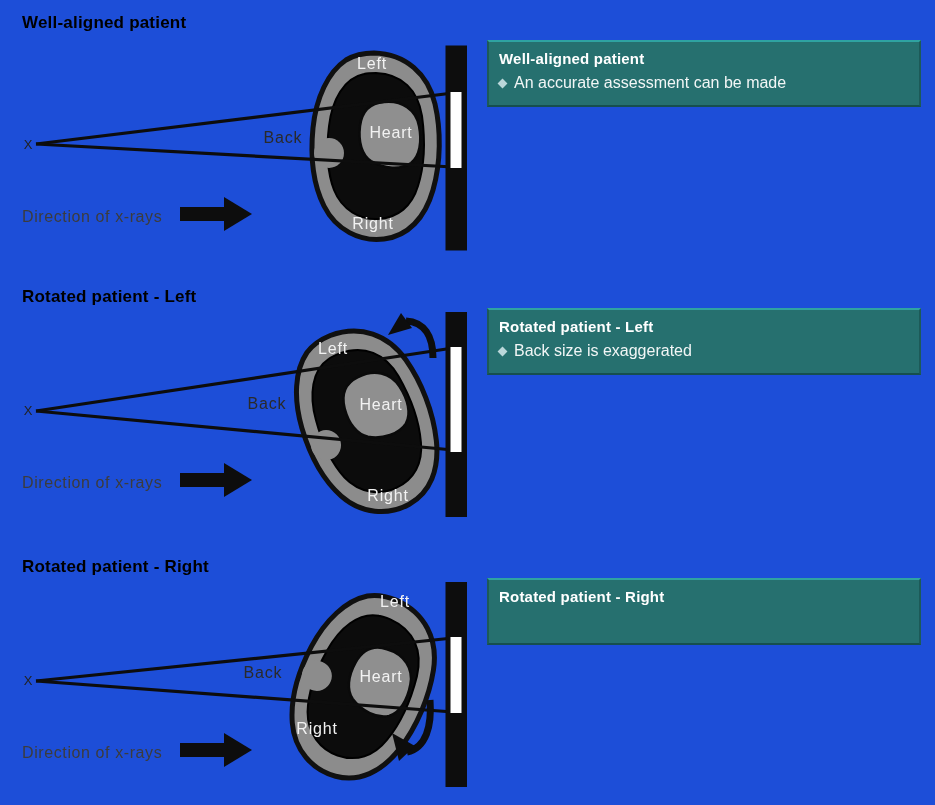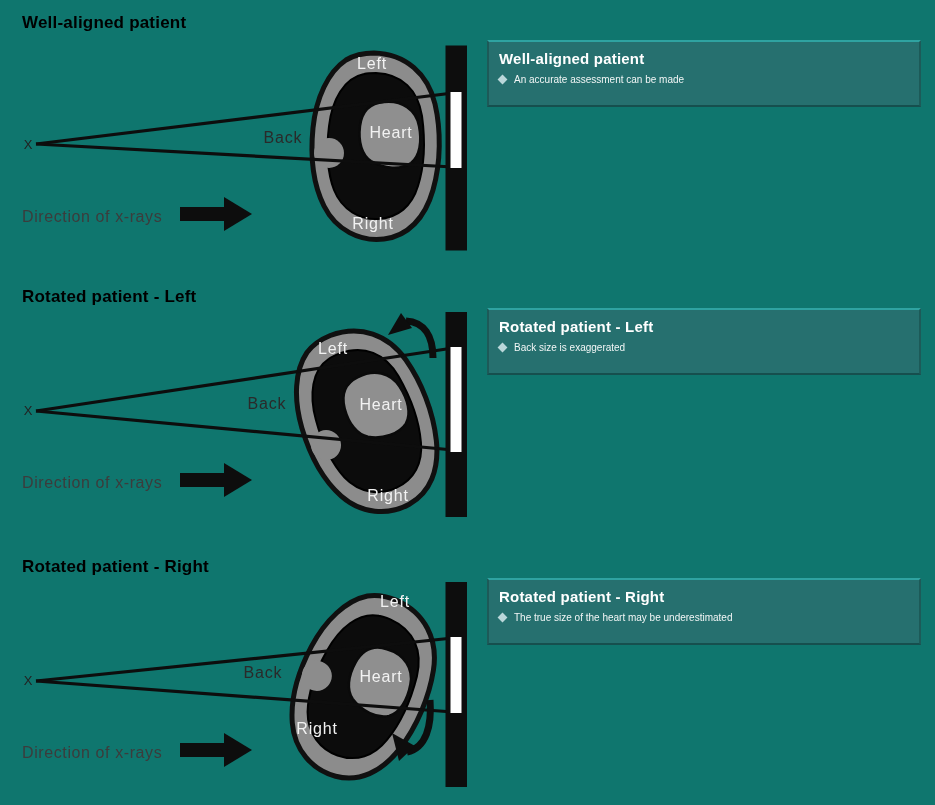--- a/index.html
+++ b/index.html
@@ -1,35 +1,35 @@
 <!DOCTYPE html>
 <html><head>
 <meta charset="utf-8">
 <style>
   * { margin:0; padding:0; box-sizing:border-box; }
   body { background:#ffffff; font-family:"Liberation Sans", sans-serif; }
   .canvas {
-    position:relative; width:935px; height:805px; background:#0f766e; overflow:hidden;
+    position:relative; width:935px; height:805px; background:#1d4ed8; overflow:hidden;
   }
   .section-heading {
     position:absolute; left:22px; font-size:17px; font-weight:bold; color:#000;
     letter-spacing:0.2px;
   }
   .diagram-svg { position:absolute; left:0; width:470px; height:212px; }
   .callout {
     position:absolute; left:487px; width:434px; height:67px;
     background:#26706f;
     border-top:2px solid #2fa3a1;
     border-left:2px solid #1d5a58;
     border-right:2px solid #1d5a58;
     border-bottom:2px solid #164f4e;
     padding:8px 12px 0 10px;
   }
   .callout-title { font-size:15px; font-weight:bold; color:#ffffff; margin-bottom:7px; letter-spacing:0.2px; }
-  .callout-bullet { display:flex; align-items:center; gap:8px; font-size:10px; color:#f2f6f6; }
+  .callout-bullet { display:flex; align-items:center; gap:8px; font-size:16px; color:#f2f6f6; }
   .diamond { width:7px; height:7px; background:#bad7da; transform:rotate(45deg); flex:none; }
 
   
   text { font-family:"Liberation Sans", sans-serif; }
   .lbl-torso { font-size:16px; fill:#f2f2f2; letter-spacing:0.8px; }
   .lbl-back  { font-size:16px; fill:#2a2a2a; letter-spacing:0.8px; }
   .lbl-x     { font-size:13px; fill:#222222; }
   .lbl-dir   { font-size:16px; fill:#3c3c3c; letter-spacing:0.6px; }
 </style>
 </head>
@@ -139,19 +139,15 @@
 
     <text x="22" y="178" class="lbl-dir">Direction of x-rays</text>
     <g>
       <rect x="180" y="163" width="45" height="14" fill="#0d0d0d"></rect>
       <polygon points="224,153 252,170 224,187" fill="#0d0d0d"></polygon>
     </g>
   </svg>
 
   <div class="callout" style="top:578px">
     <div class="callout-title">Rotated patient - Right</div>
-    <div class="callout-bullet">
-      <span class="diamond"></span>
-      <span>The true size of the heart may be underestimated</span>
-    </div>
   </div>
 
 </div>
 
 </body></html>

